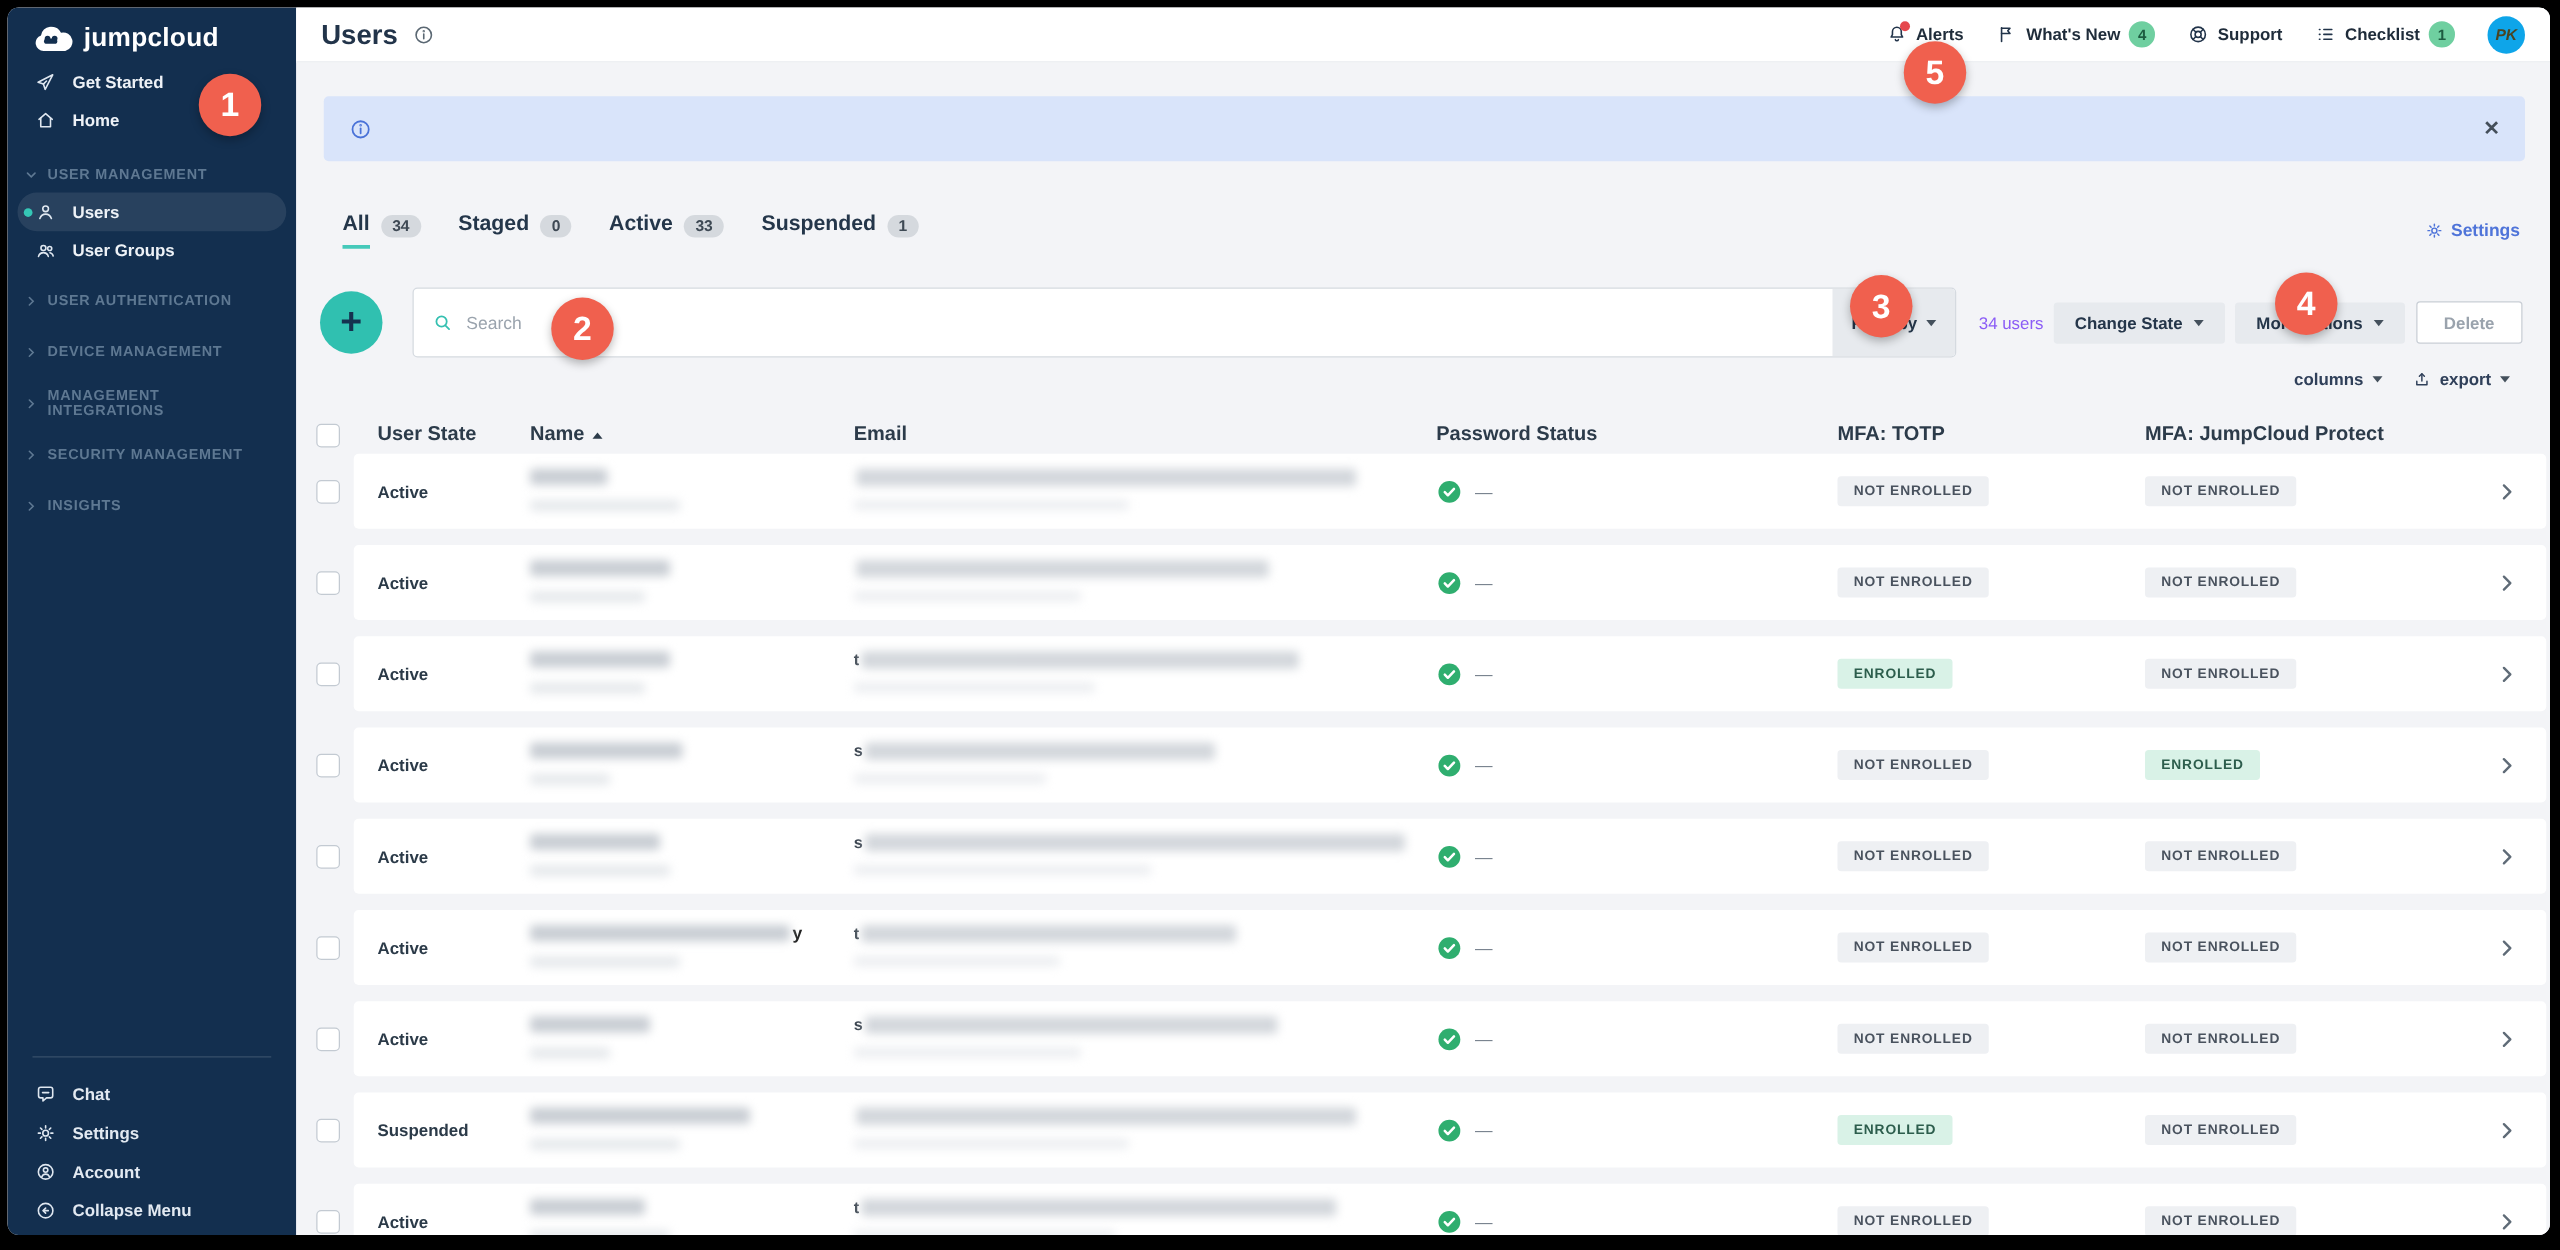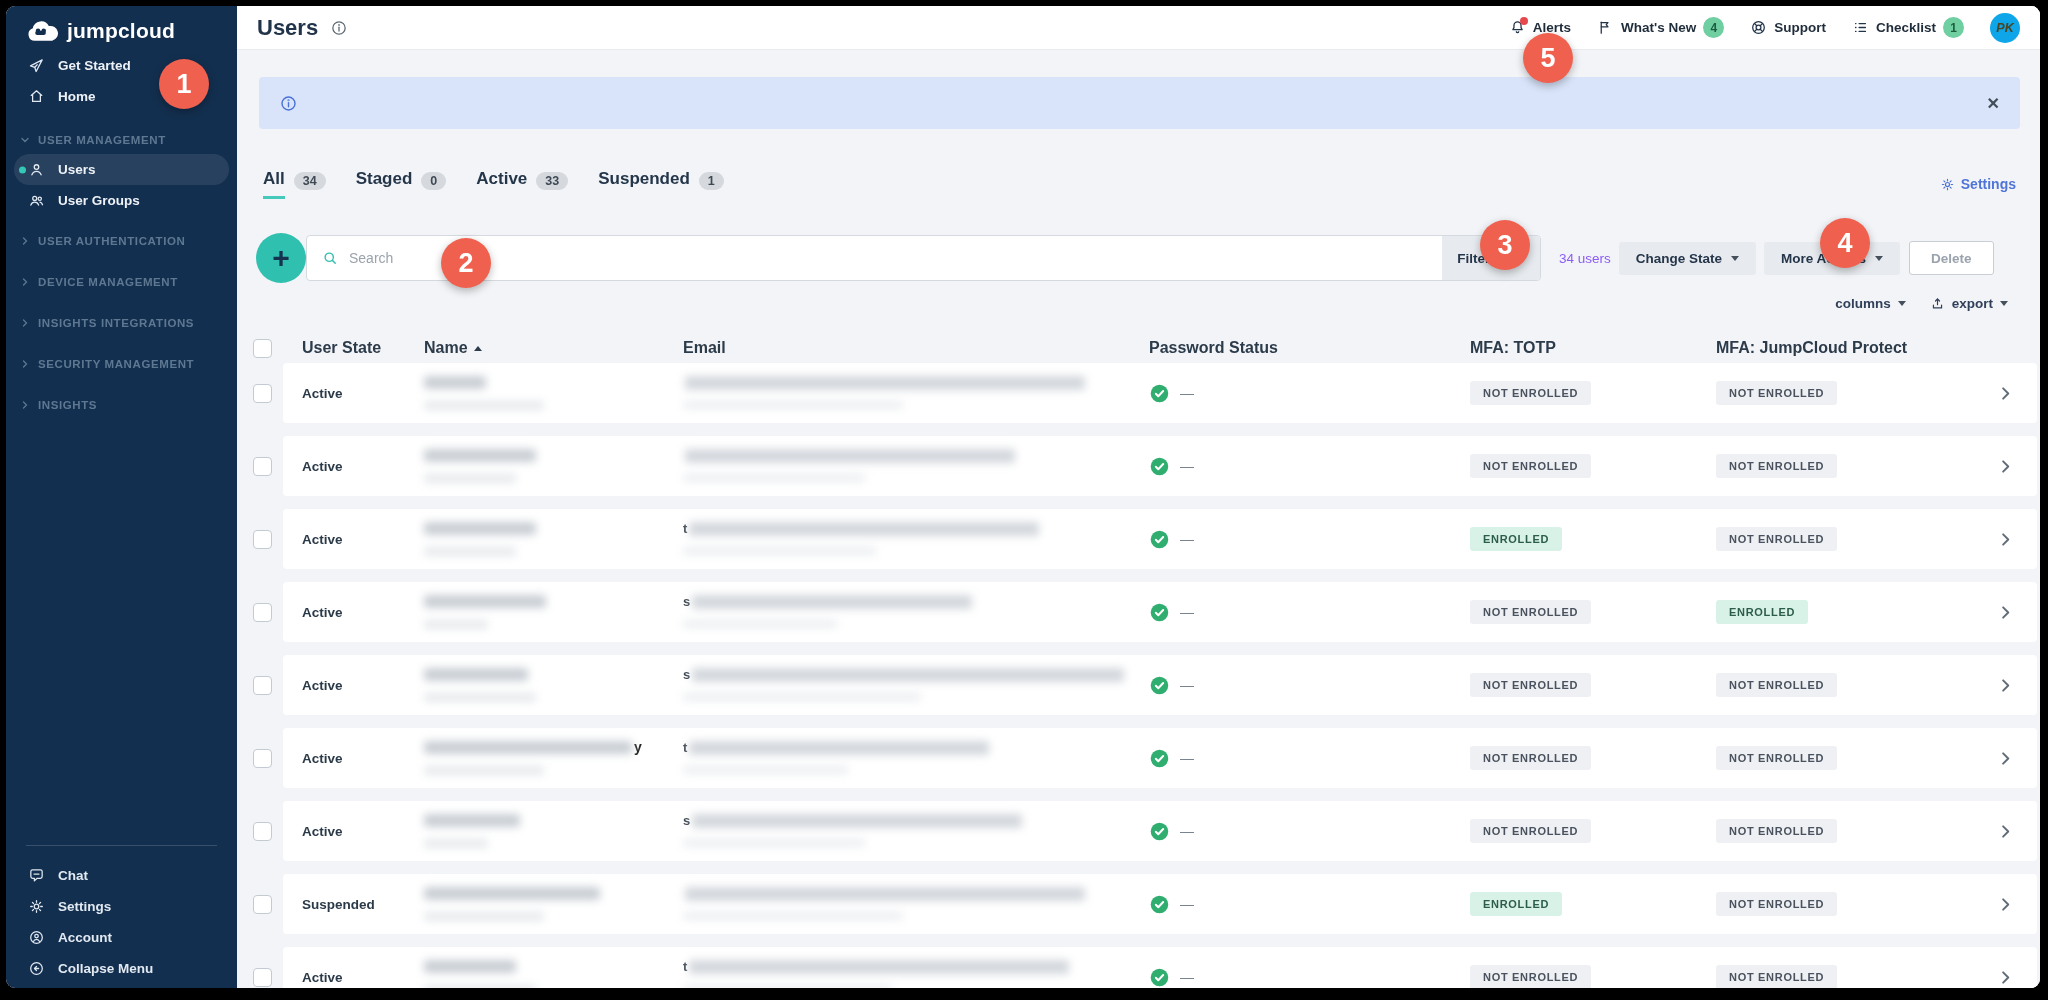--- a/index.html
+++ b/index.html
@@ -37,31 +37,31 @@
   .tn .ic { display:flex; color:#22344a; position:relative; }
   .reddot { position:absolute; top:-2px; right:-2px; width:8px; height:8px; border-radius:50%; background:#e5484d; }
   .gbadge { width:21px; height:21px; border-radius:50%; background:#6fcfa0; color:#1d5c40; font-size:12px; font-weight:700; display:flex; align-items:center; justify-content:center; }
   .avatar { width:30px; height:30px; border-radius:50%; background:#0ea5e9; color:#343b2a; color:#4a4420; font-size:12.5px; font-weight:700; display:flex; align-items:center; justify-content:center; cursor:pointer;font-style:italic; }
 
   .banner { position:absolute; top:71px; left:22px; right:20px; height:52px; background:#d9e4fa; border-radius:4px; display:flex; align-items:center; padding:0 20px; z-index:1; }
   .banner .ic { color:#4a72d8; display:flex; }
   .banner-text { margin-left:16px; font-size:13.5px; color:#202a36; }
   .banner-close { margin-left:auto; color:#444e59; font-size:16px; font-weight:600; cursor:pointer; }
 
-  .tabs { position:absolute; top:163px; left:26px; display:flex; align-items:center; gap:30px; }
+  .tabs { position:absolute; top:163px; left:37px; display:flex; align-items:center; gap:30px; }
   .tab { display:flex; align-items:center; gap:9px; cursor:pointer; }
   .tlabel { font-size:17px; font-weight:800; color:#24364a; padding-bottom:7px; border-bottom:3px solid transparent; }
   .tab.active .tlabel { border-bottom-color:#45c9ba; }
   .tcount { background:#d5d9de; color:#3e4954; border-radius:11px; padding:2px 9px; font-size:12.5px; font-weight:700; margin-bottom:6px; }
   .settings-link { position:absolute; top:170px; right:24px; display:flex; align-items:center; gap:6px; color:#4f74d9; font-size:14px; font-weight:700; cursor:pointer; }
   .settings-link .ic { display:flex; }
 
   .toolbar { position:absolute; top:226px; left:19px; right:14px; height:52px; display:flex; align-items:center; }
   .addbtn { width:50px; height:50px; border-radius:50%; background:#30c0b0; color:#15324f; font-size:30px; font-weight:600; display:flex; align-items:center; justify-content:center; cursor:pointer; flex:none; }
-  .searchwrap { width:1235px; height:46px; display:flex; border:1px solid #d5dae0; border-radius:4px; overflow:hidden; background:#fff; flex:none; }
+  .searchwrap { margin-left:24px; width:1235px; height:56px; display:flex; border:1px solid #d5dae0; border-radius:4px; overflow:hidden; background:#fff; flex:none; }
   .searchbox { flex:1; display:flex; align-items:center; padding:0 14px; gap:10px; }
   .searchbox .ic { color:#35c0b1; display:flex; }
   .searchbox input { border:0; outline:0; flex:1; font-size:14px; font-family:"Liberation Sans",sans-serif; color:#333; background:transparent; }
   .searchbox input::placeholder { color:#9aa3ad; }
   .filterbtn { width:98px; background:#e7eaee; display:flex; align-items:center; justify-content:center; gap:7px; font-size:13.5px; font-weight:700; color:#25364a; cursor:pointer; }
   .caret { width:0; height:0; border-left:4.5px solid transparent; border-right:4.5px solid transparent; border-top:5.5px solid #44505c; }
   .ucount { margin-left:18px; font-size:13.5px; color:#8b5cf6; white-space:nowrap; }
   .graybtn { margin-left:8px; height:33px; padding:0 17px; background:#e7eaee; border:0; border-radius:3px; font-size:13.5px; font-weight:700; color:#25364a; display:flex; align-items:center; gap:9px; cursor:pointer; font-family:"Liberation Sans",sans-serif; white-space:nowrap; }
   .deletebtn { margin-left:9px; height:34px; padding:0 21px; background:#fff; border:1px solid #c9ced5; border-radius:3px; font-size:13.5px; font-weight:600; color:#9aa3ad; font-family:"Liberation Sans",sans-serif; white-space:nowrap; }
 
@@ -187,21 +187,21 @@
             </svg>
           </span>
         <span>DEVICE MANAGEMENT</span>
       </div>
       <div class="ssec">
         <span class="ic">
             <svg width="10" height="10" viewBox="0 0 20 20" fill="none" stroke="currentColor" stroke-width="2.6" stroke-linecap="round">
               <path d="m7 4 6 6-6 6"></path>
             </svg>
           </span>
-        <span>INSIGHTS INTEGRATIONS</span>
+        <span>MANAGEMENT INTEGRATIONS</span>
       </div>
       <div class="ssec">
         <span class="ic">
             <svg width="10" height="10" viewBox="0 0 20 20" fill="none" stroke="currentColor" stroke-width="2.6" stroke-linecap="round">
               <path d="m7 4 6 6-6 6"></path>
             </svg>
           </span>
         <span>SECURITY MANAGEMENT</span>
       </div>
       <div class="ssec">

